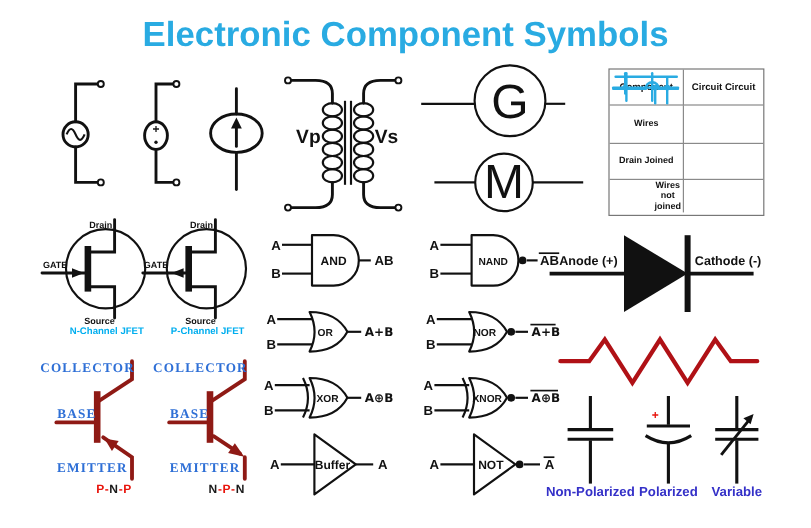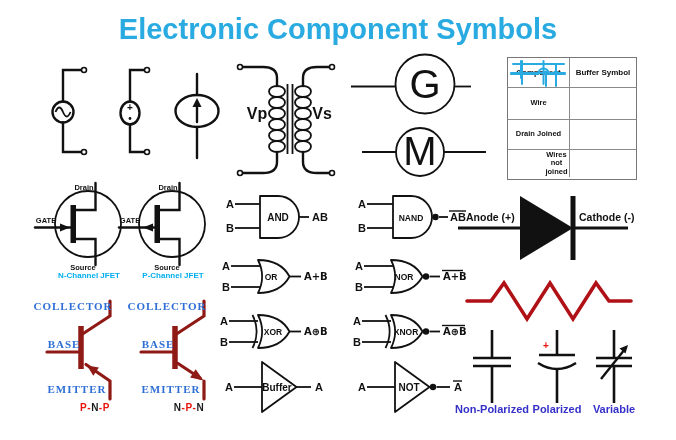--- a/index.html
+++ b/index.html
@@ -311,23 +311,23 @@
       <line class="cap" x1="614" y1="367" x2="614" y2="403"></line>
       <line x1="601" y1="379" x2="625" y2="349" stroke="#111" stroke-width="2.4"></line>
       <polygon points="628,345 619.5,348.5 625.5,353.5" fill="#111"></polygon>
       <text class="ccap" x="614" y="413">Variable</text>
     </g>
 
   </svg>
 
   <div class="wtable">
     <div class="cell hdr">Component</div>
-    <div class="cell hdr last-col">Buffer Symbol</div>
-
-    <div class="cell lbl">Wire</div>
+    <div class="cell hdr last-col">Circuit Circuit</div>
+
+    <div class="cell lbl">Wires</div>
     <div class="cell last-col">
       <svg width="60" height="12">
         <line class="cyan" x1="5" y1="6" x2="56" y2="6"></line>
       </svg>
     </div>
 
     <div class="cell lbl">Drain Joined</div>
     <div class="cell last-col">
       <svg width="60" height="30">
         <line class="cyan" x1="3" y1="15" x2="57" y2="15"></line>

